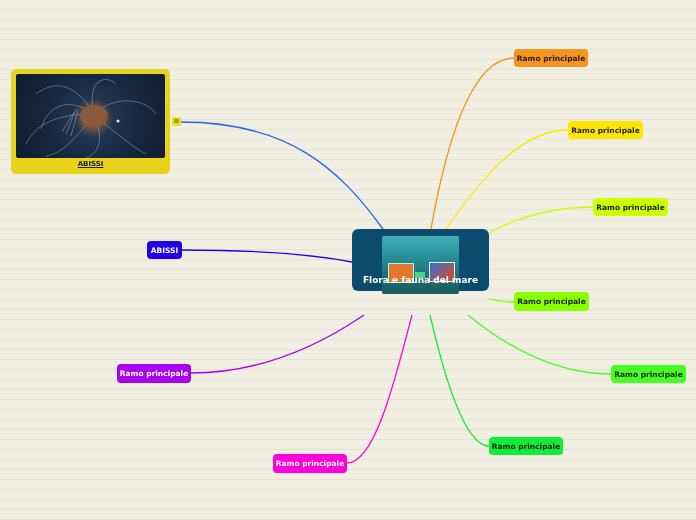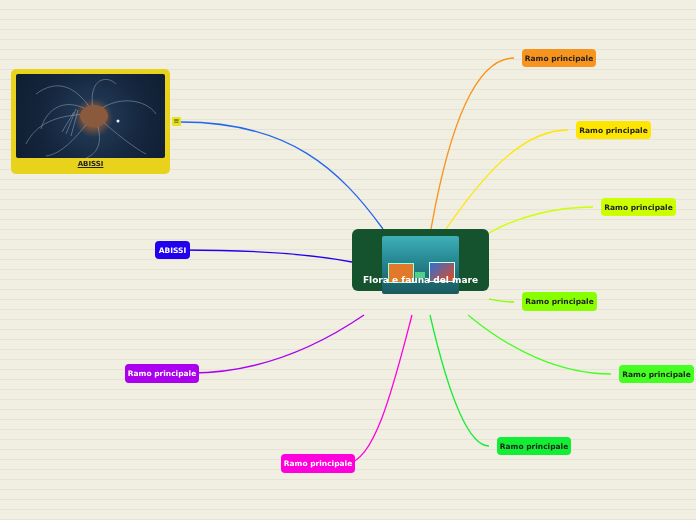--- a/index.html
+++ b/index.html
@@ -6,25 +6,25 @@
   body {
     width:696px; height:520px; position:relative; overflow:hidden;
     background-color:#f1eee2;
     background-image: repeating-linear-gradient(to bottom, transparent 0px, transparent 9px, #e6e3d6 9px, #e6e3d6 10px);
     font-family:"DejaVu Sans", sans-serif;
   }
   svg.links { position:absolute; left:0; top:0; }
   .node {
     position:absolute; border-radius:4px; font-size:7.5px; font-weight:bold;
     display:flex; align-items:center; justify-content:center; box-sizing:border-box;
-    white-space:nowrap; cursor:pointer;margin-left:8px;
+    white-space:nowrap; cursor:pointer;
   }
   .center {
     position:absolute; left:352px; top:229px; width:137px; height:62px;
-    background:#14532d; border-radius:6px; box-sizing:border-box;
+    background:#0c4a6e; border-radius:6px; box-sizing:border-box;
   }
   .center .pic {
     position:absolute; left:30px; top:7px; width:77px; height:58px; border-radius:2px;
     background: linear-gradient(180deg,#3fb0b8 0%,#2a8f9a 35%,#1f6f77 70%,#1a5a60 100%);
     overflow:hidden;
   }
   .center .pic .coral { position:absolute; left:6px; top:27px; width:24px; height:18px; background:#e07a2a; border:1px solid #9fd; }
   .center .pic .jelly { position:absolute; left:47px; top:26px; width:24px; height:18px; background:linear-gradient(135deg,#2e6fd8,#e24a1e); border:1px solid #cfe; }
   .center .pic .mid { position:absolute; left:33px; top:36px; width:10px; height:6px; background:#4fd18a; }
   .center .title {

